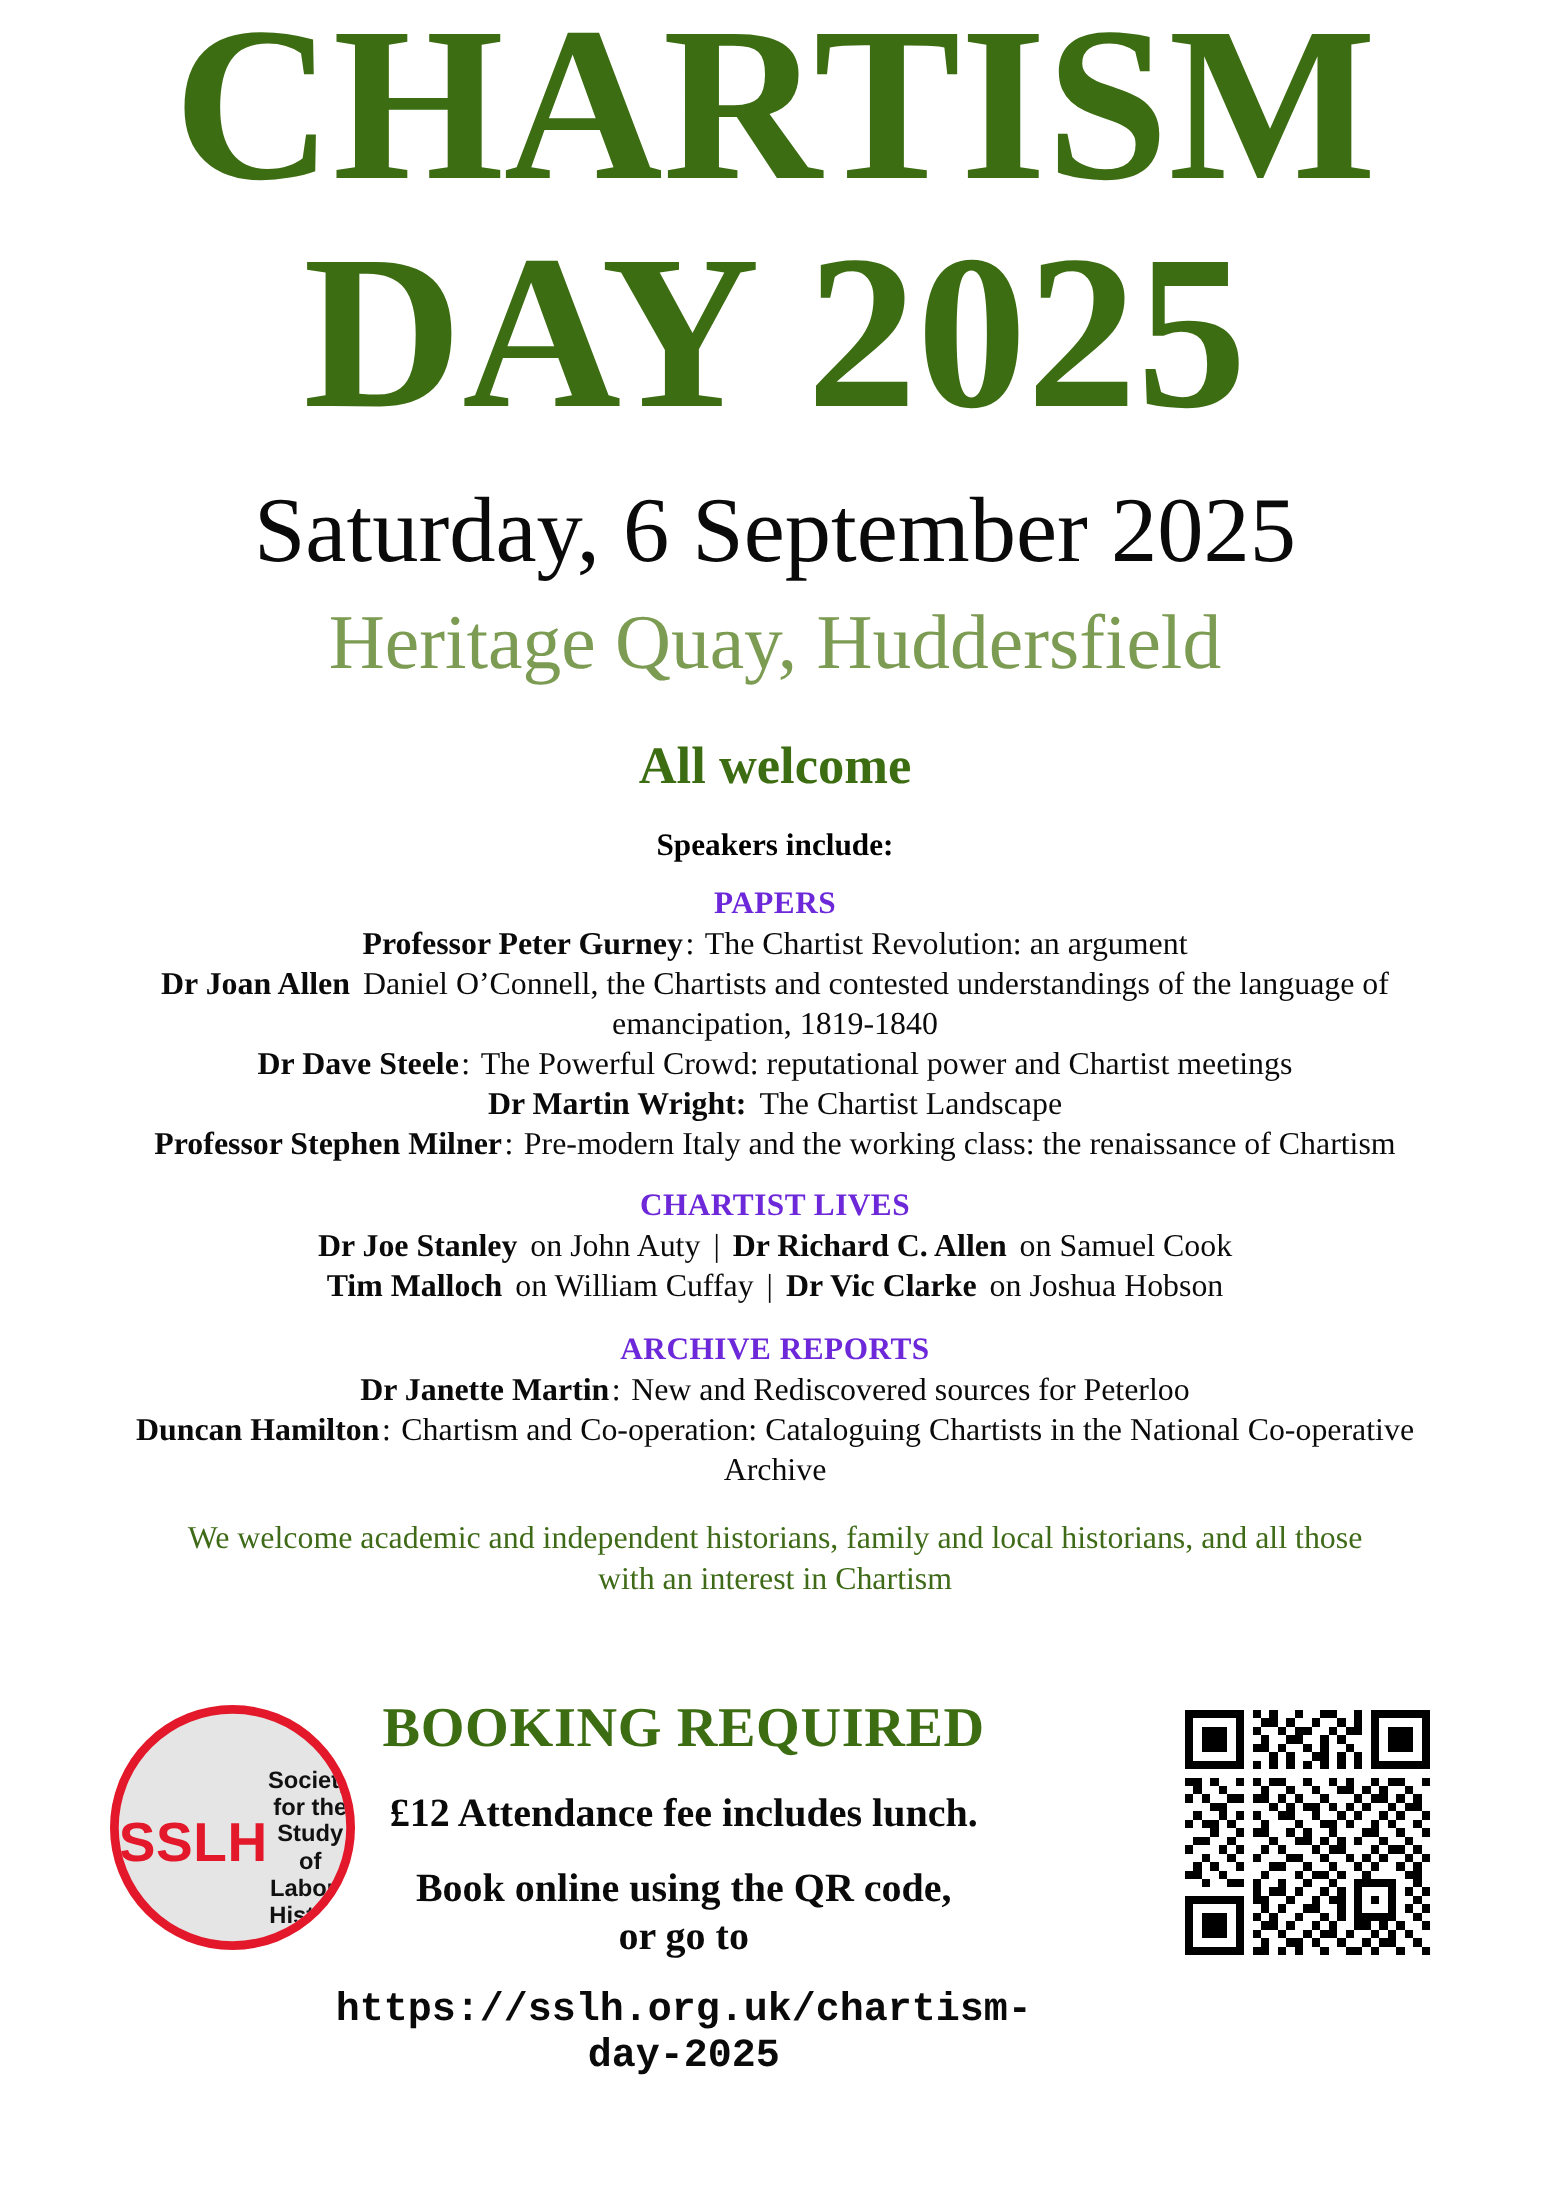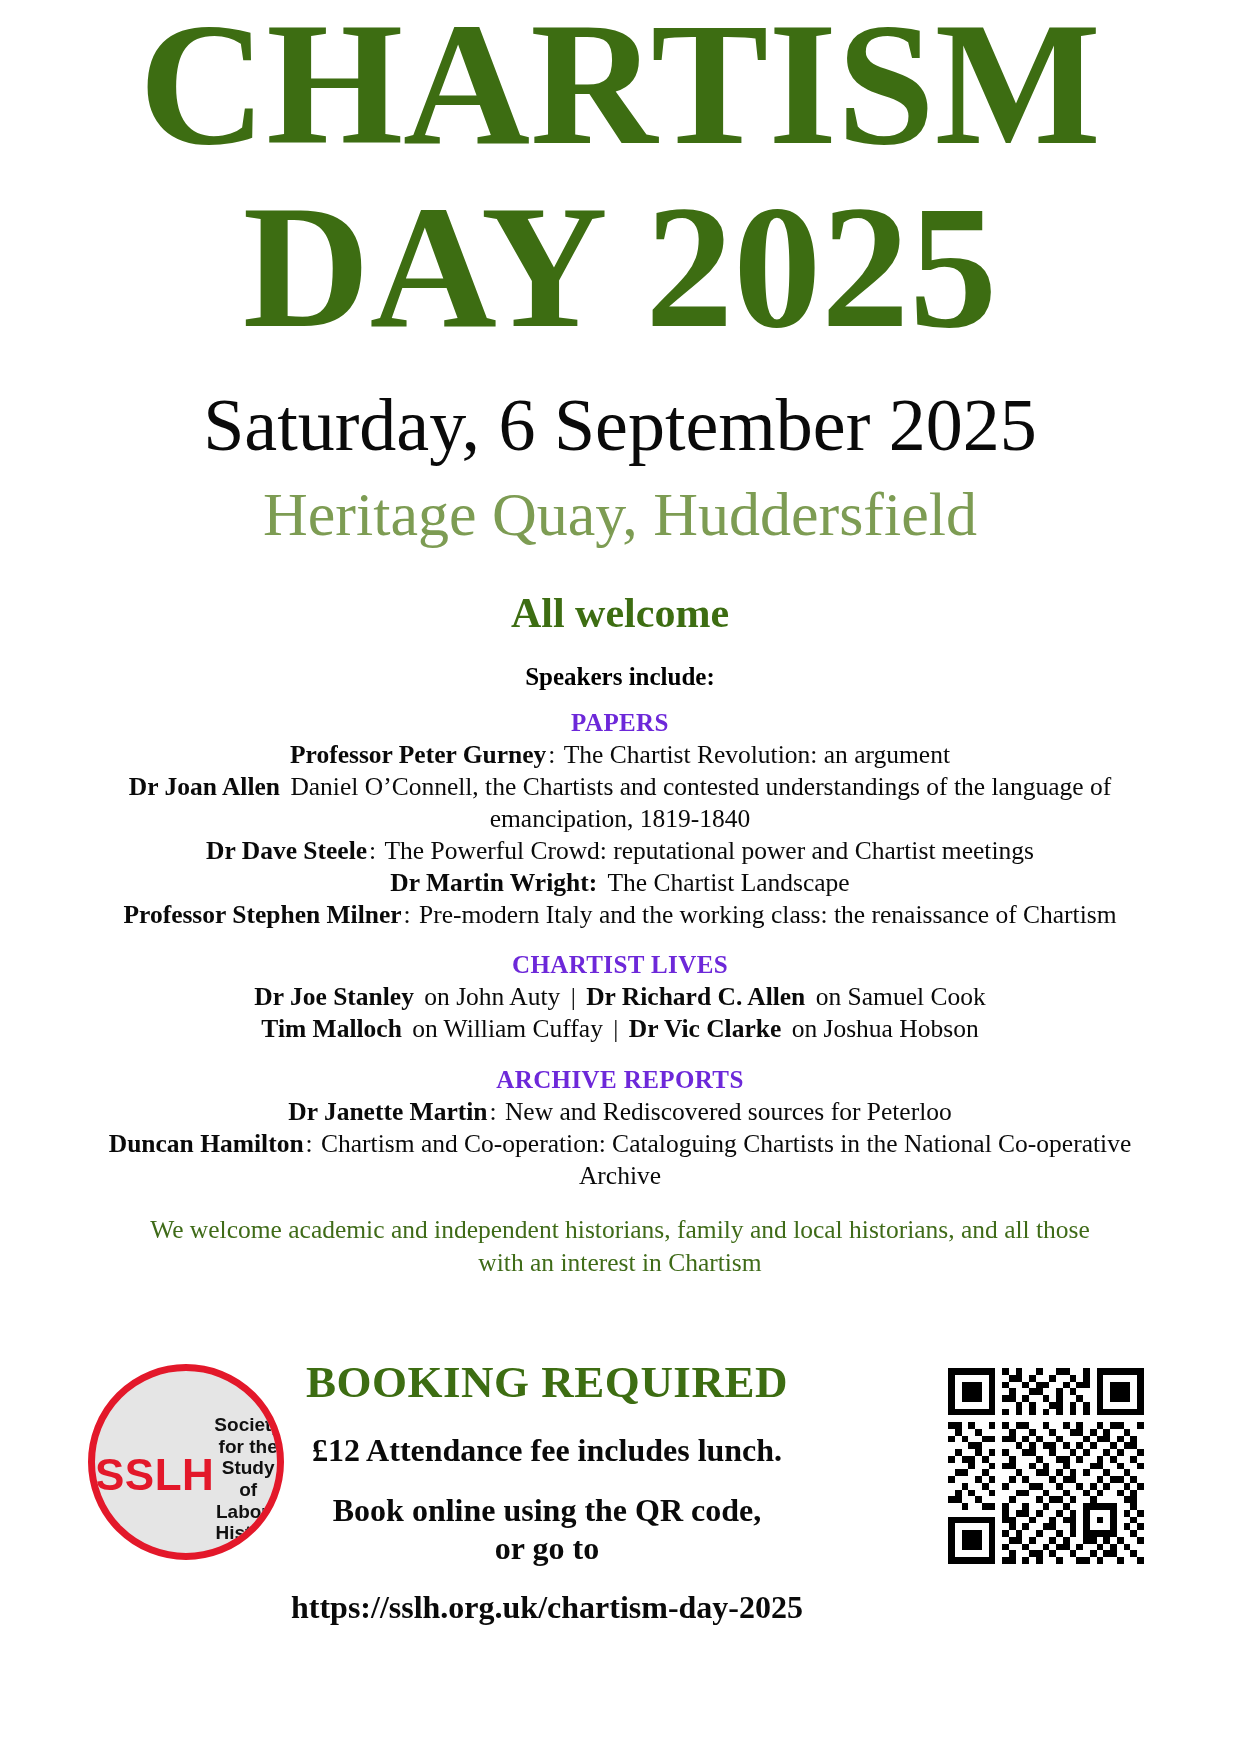--- a/index.html
+++ b/index.html
@@ -138,21 +138,21 @@
   }
   .booking-qr-text {
     font-family: "Liberation Serif", serif;
     font-weight: 700;
     font-size: 32px;
     color: #0a0a0a;
     margin-top: 22px;
     line-height: 1.2;
   }
   .booking-url {
-    font-family: Liberation Serif, serif;
+    font-family: Liberation Mono, monospace;
     font-weight: 700;
     font-size: 32px;
     color: #0a0a0a;
     margin-top: 22px;
   }
 
   
   .sslh-logo {
     position: absolute;
     left: 88px;

